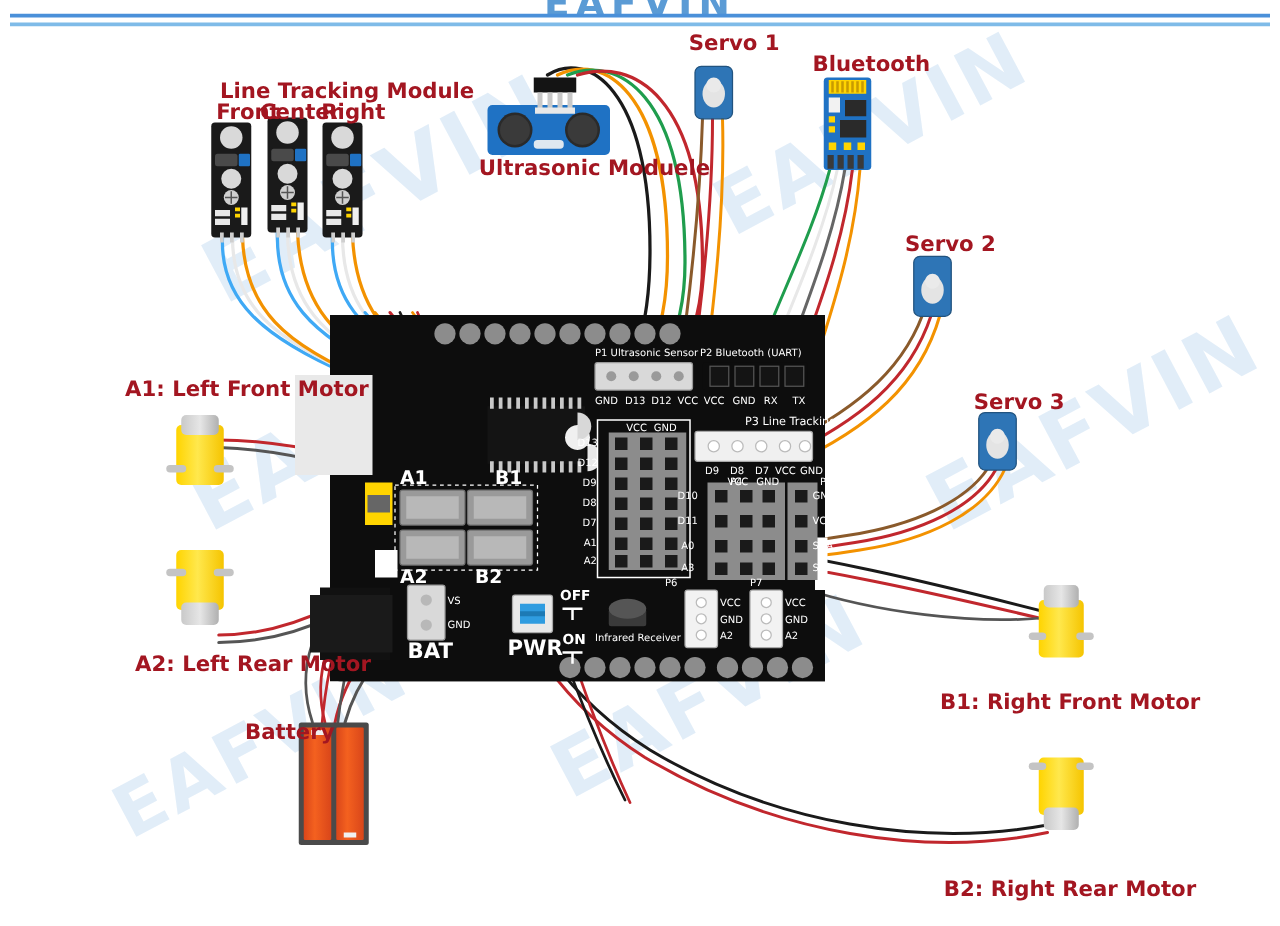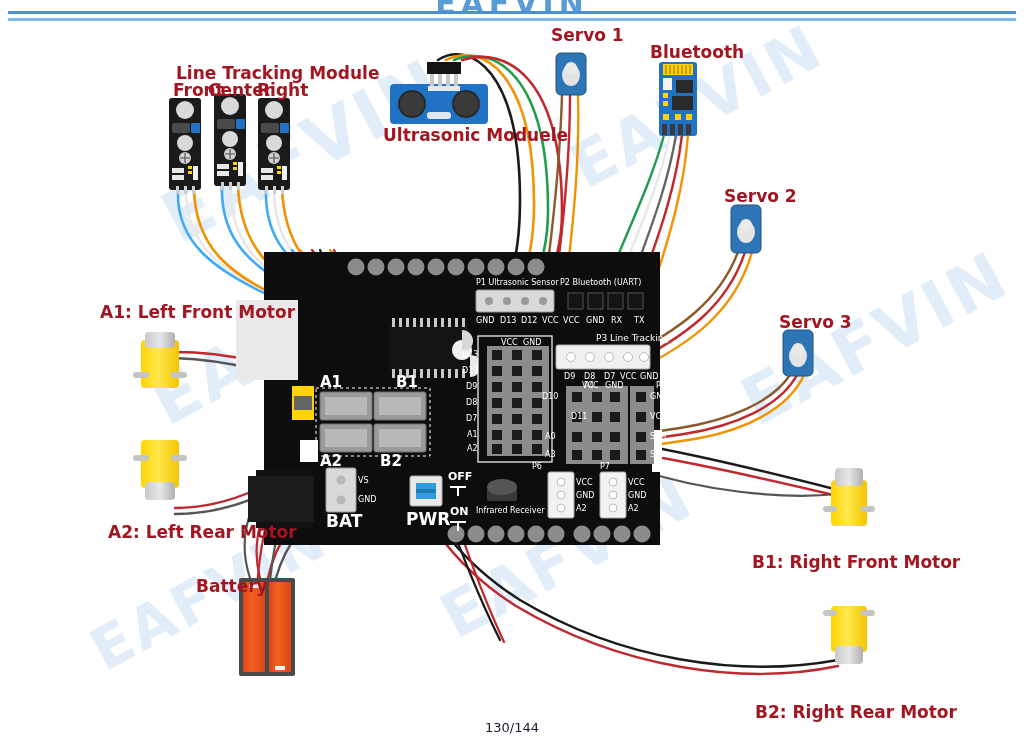--- a/index.html
+++ b/index.html
@@ -590,21 +590,21 @@
   <div class="silk t8" style="left:466px; top:382px;">D9</div>
   <div class="silk t8" style="left:466px; top:398px;">D8</div>
   <div class="silk t8" style="left:466px; top:414px;">D7</div>
   <div class="silk t8" style="left:467px; top:430px;">A1</div>
   <div class="silk t8" style="left:467px; top:444px;">A2</div>
 
   <div class="silk t8" style="left:548px; top:381px;padding-left:36px;">P4</div>
   <div class="silk t8" style="left:582px; top:381px;">VCC</div>
   <div class="silk t8" style="left:605px; top:381px;">GND</div>
   <div class="silk t8" style="left:542px; top:392px;">D10</div>
-  <div class="silk t8" style="left:542px; top:412px;margin-left:29px;">D11</div>
+  <div class="silk t8" style="left:542px; top:412px;">D11</div>
   <div class="silk t8" style="left:545px; top:432px;">A0</div>
   <div class="silk t8" style="left:545px; top:450px;">A3</div>
 
   <div class="silk t8" style="left:628px; top:381px;margin-left:28px;">P5 IIC</div>
   <div class="silk t8" style="left:650px; top:392px;">GND</div>
   <div class="silk t8" style="left:650px; top:412px;">VCC</div>
   <div class="silk t8" style="left:650px; top:432px;">SDA</div>
   <div class="silk t8" style="left:650px; top:450px;">SCL</div>
 
   <div class="silk t8" style="left:532px; top:462px;">P6</div>
@@ -643,15 +643,14 @@
   <div class="lbl md" style="left:724px; top:186px;">Servo 2</div>
   <div class="lbl md" style="left:779px; top:312px;">Servo 3</div>
 
   <div class="lbl md" style="left:100px; top:302px;">A1: Left Front Motor</div>
   <div class="lbl md" style="left:108px; top:522px;">A2: Left Rear Motor</div>
   <div class="lbl md" style="left:752px; top:552px;">B1: Right Front Motor</div>
   <div class="lbl md" style="left:755px; top:702px;">B2: Right Rear Motor</div>
 
   <div class="lbl md" style="left:196px; top:576px;">Battery</div>
 
-  <div class="pagenum">130/144</div>
 
 </div>
 
 </body></html>

